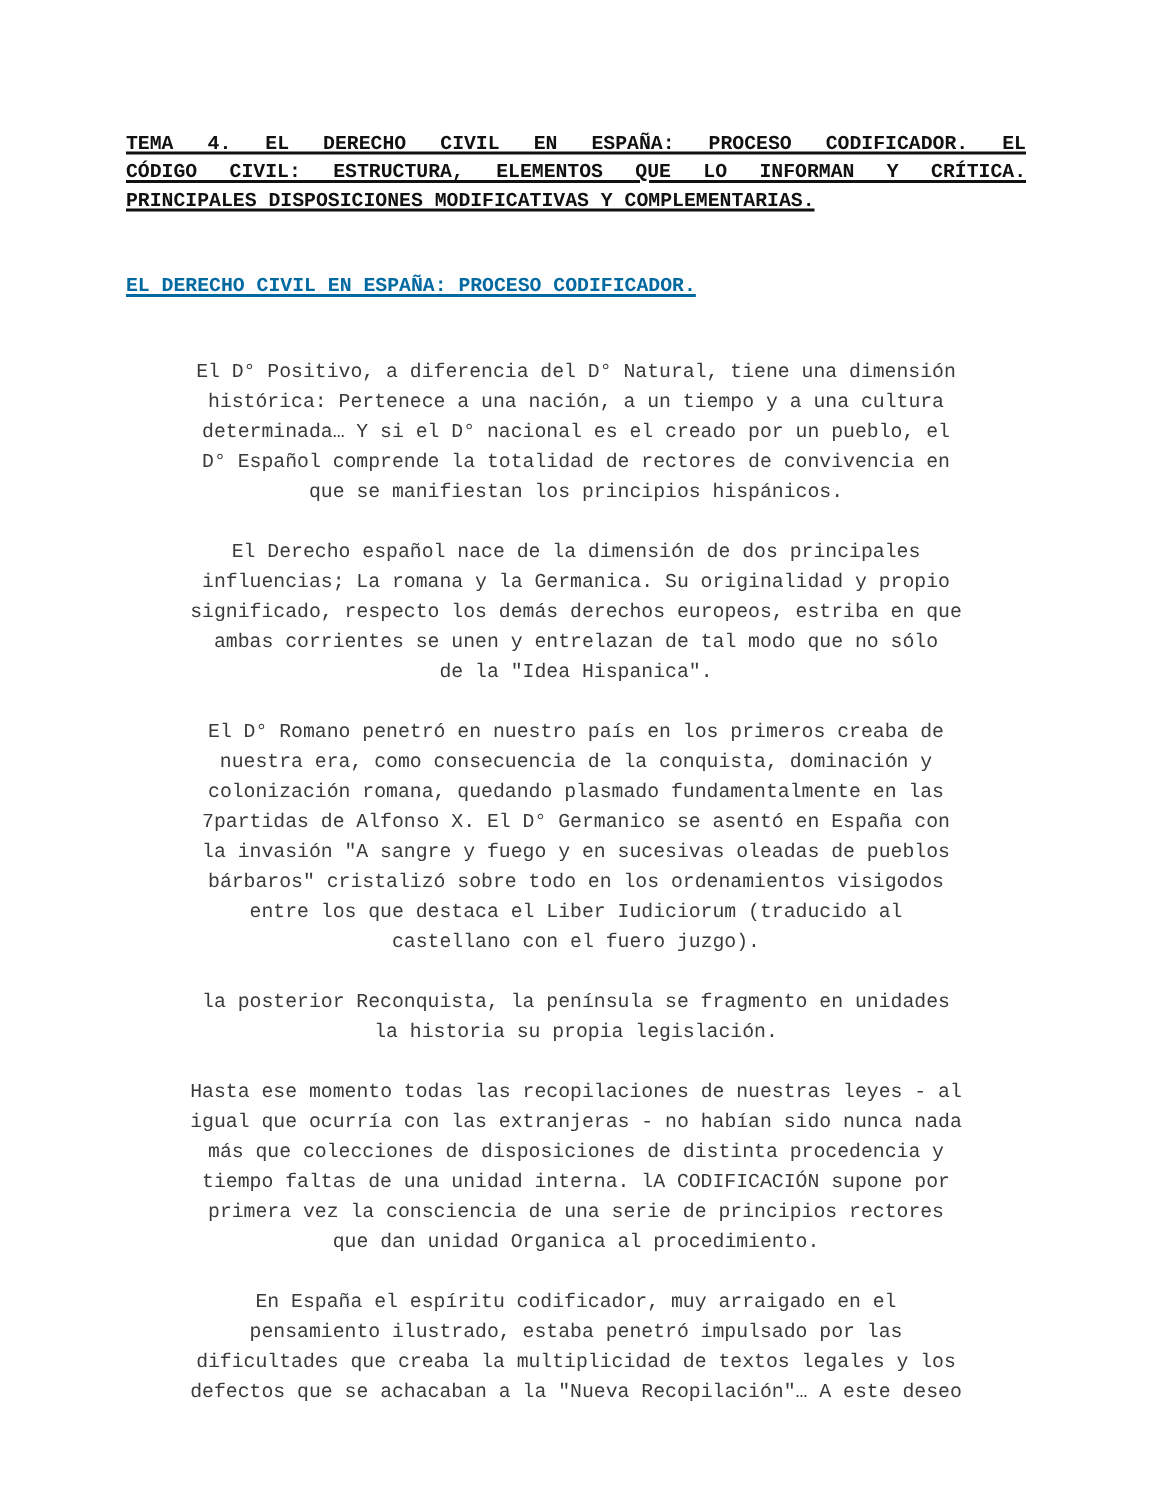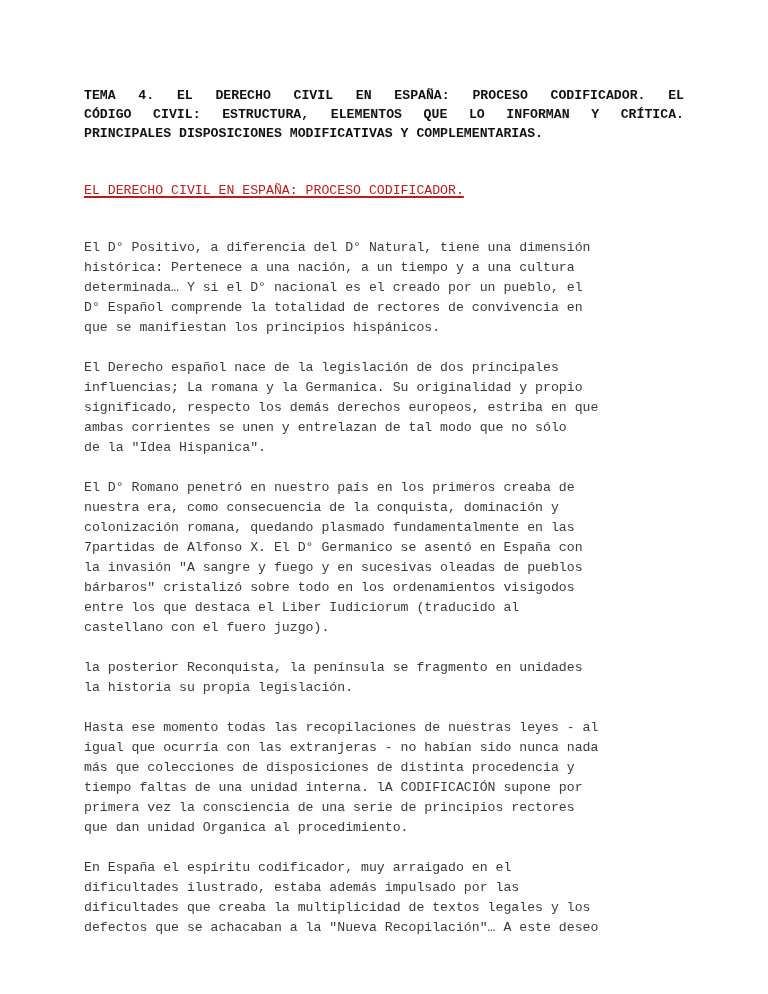--- a/index.html
+++ b/index.html
@@ -11,38 +11,39 @@
       width: 600px;
       font-family: "Liberation Mono", "DejaVu Sans Mono", monospace;
       font-size: 13.2px;
       color: #3a3a3a;
     }
     .title-line {
       font-weight: bold;
       color: #111;
       line-height: 19px;
       white-space: pre;
+      text-decoration: underline;
       text-decoration-thickness: 2px;
       text-underline-offset: 2px;
       text-align: justify;
       text-align-last: justify;
     }
     .title-line.last { text-align-last: left; }
     .section-heading {
       margin-top: 38px;
-      font-weight: normal;
-      color: #b91c1c;
+      font-weight: bold;
+      color: #0369a1;
       line-height: 19px;
       text-decoration: underline;
       text-decoration-thickness: 2px;
       text-underline-offset: 2px;
     }
     .paragraphs { margin-top: 38px; }
     .para { margin: 0 0 20px 0; }
-    .line { display: block; line-height: 20px; white-space: pre; }
+    .line { display: block; line-height: 20px; white-space: pre; text-align: center; }
   </style>
 </head>
 <body>
 
 <div class="page">
   <div class="title-block">
     <div class="title-line">TEMA 4. EL DERECHO CIVIL EN ESPAÑA: PROCESO CODIFICADOR. EL</div>
     <div class="title-line">CÓDIGO CIVIL: ESTRUCTURA, ELEMENTOS QUE LO INFORMAN Y CRÍTICA.</div>
     <div class="title-line last">PRINCIPALES DISPOSICIONES MODIFICATIVAS Y COMPLEMENTARIAS.</div>
   </div>
@@ -51,21 +52,21 @@
 
   <div class="paragraphs">
     <p class="para">
       <span class="line">El D° Positivo, a diferencia del D° Natural, tiene una dimensión</span>
       <span class="line">histórica: Pertenece a una nación, a un tiempo y a una cultura</span>
       <span class="line">determinada… Y si el D° nacional es el creado por un pueblo, el</span>
       <span class="line">D° Español comprende la totalidad de rectores de convivencia en</span>
       <span class="line">que se manifiestan los principios hispánicos.</span>
     </p>
     <p class="para">
-      <span class="line">El Derecho español nace de la legislación de dos principales</span>
+      <span class="line">El Derecho español nace de la dimensión de dos principales</span>
       <span class="line">influencias; La romana y la Germanica. Su originalidad y propio</span>
       <span class="line">significado, respecto los demás derechos europeos, estriba en que</span>
       <span class="line">ambas corrientes se unen y entrelazan de tal modo que no sólo</span>
       <span class="line">de la "Idea Hispanica".</span>
     </p>
     <p class="para">
       <span class="line">El D° Romano penetró en nuestro país en los primeros creaba de</span>
       <span class="line">nuestra era, como consecuencia de la conquista, dominación y</span>
       <span class="line">colonización romana, quedando plasmado fundamentalmente en las</span>
       <span class="line">7partidas de Alfonso X. El D° Germanico se asentó en España con</span>
@@ -81,19 +82,19 @@
     <p class="para">
       <span class="line">Hasta ese momento todas las recopilaciones de nuestras leyes - al</span>
       <span class="line">igual que ocurría con las extranjeras - no habían sido nunca nada</span>
       <span class="line">más que colecciones de disposiciones de distinta procedencia y</span>
       <span class="line">tiempo faltas de una unidad interna. lA CODIFICACIÓN supone por</span>
       <span class="line">primera vez la consciencia de una serie de principios rectores</span>
       <span class="line">que dan unidad Organica al procedimiento.</span>
     </p>
     <p class="para">
       <span class="line">En España el espíritu codificador, muy arraigado en el</span>
-      <span class="line">dificultades ilustrado, estaba además impulsado por las</span>
+      <span class="line">pensamiento ilustrado, estaba penetró impulsado por las</span>
       <span class="line">dificultades que creaba la multiplicidad de textos legales y los</span>
       <span class="line">defectos que se achacaban a la "Nueva Recopilación"… A este deseo</span>
 
     </p>
   </div>
 </div>
 
 </body></html>

